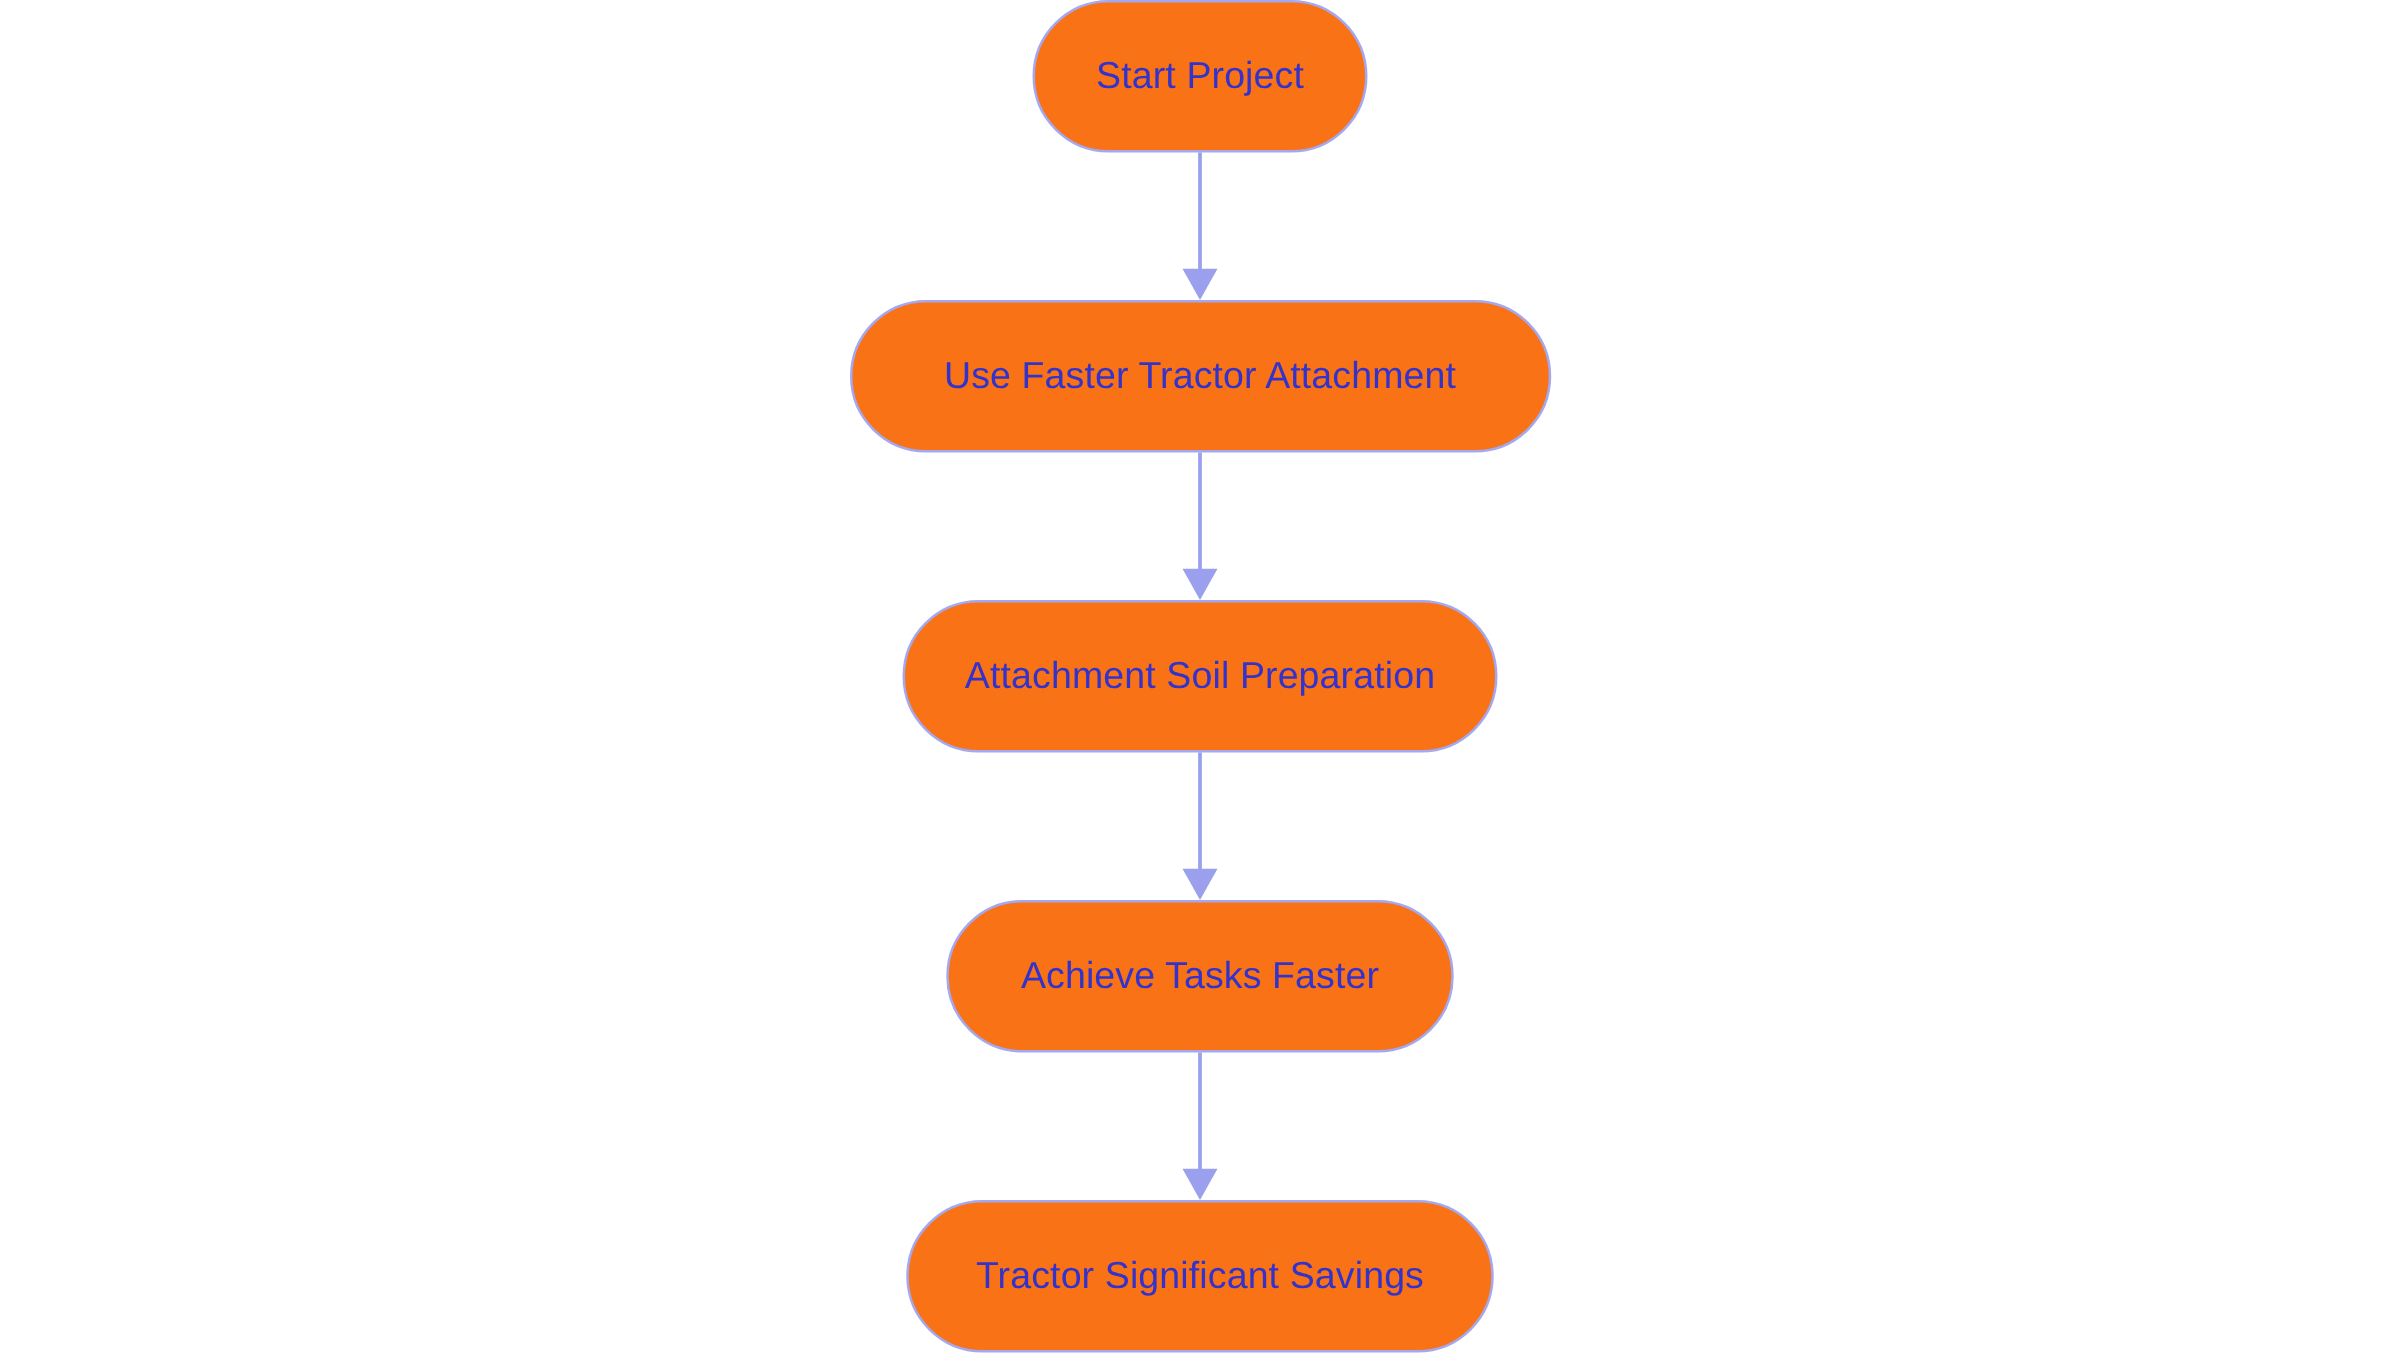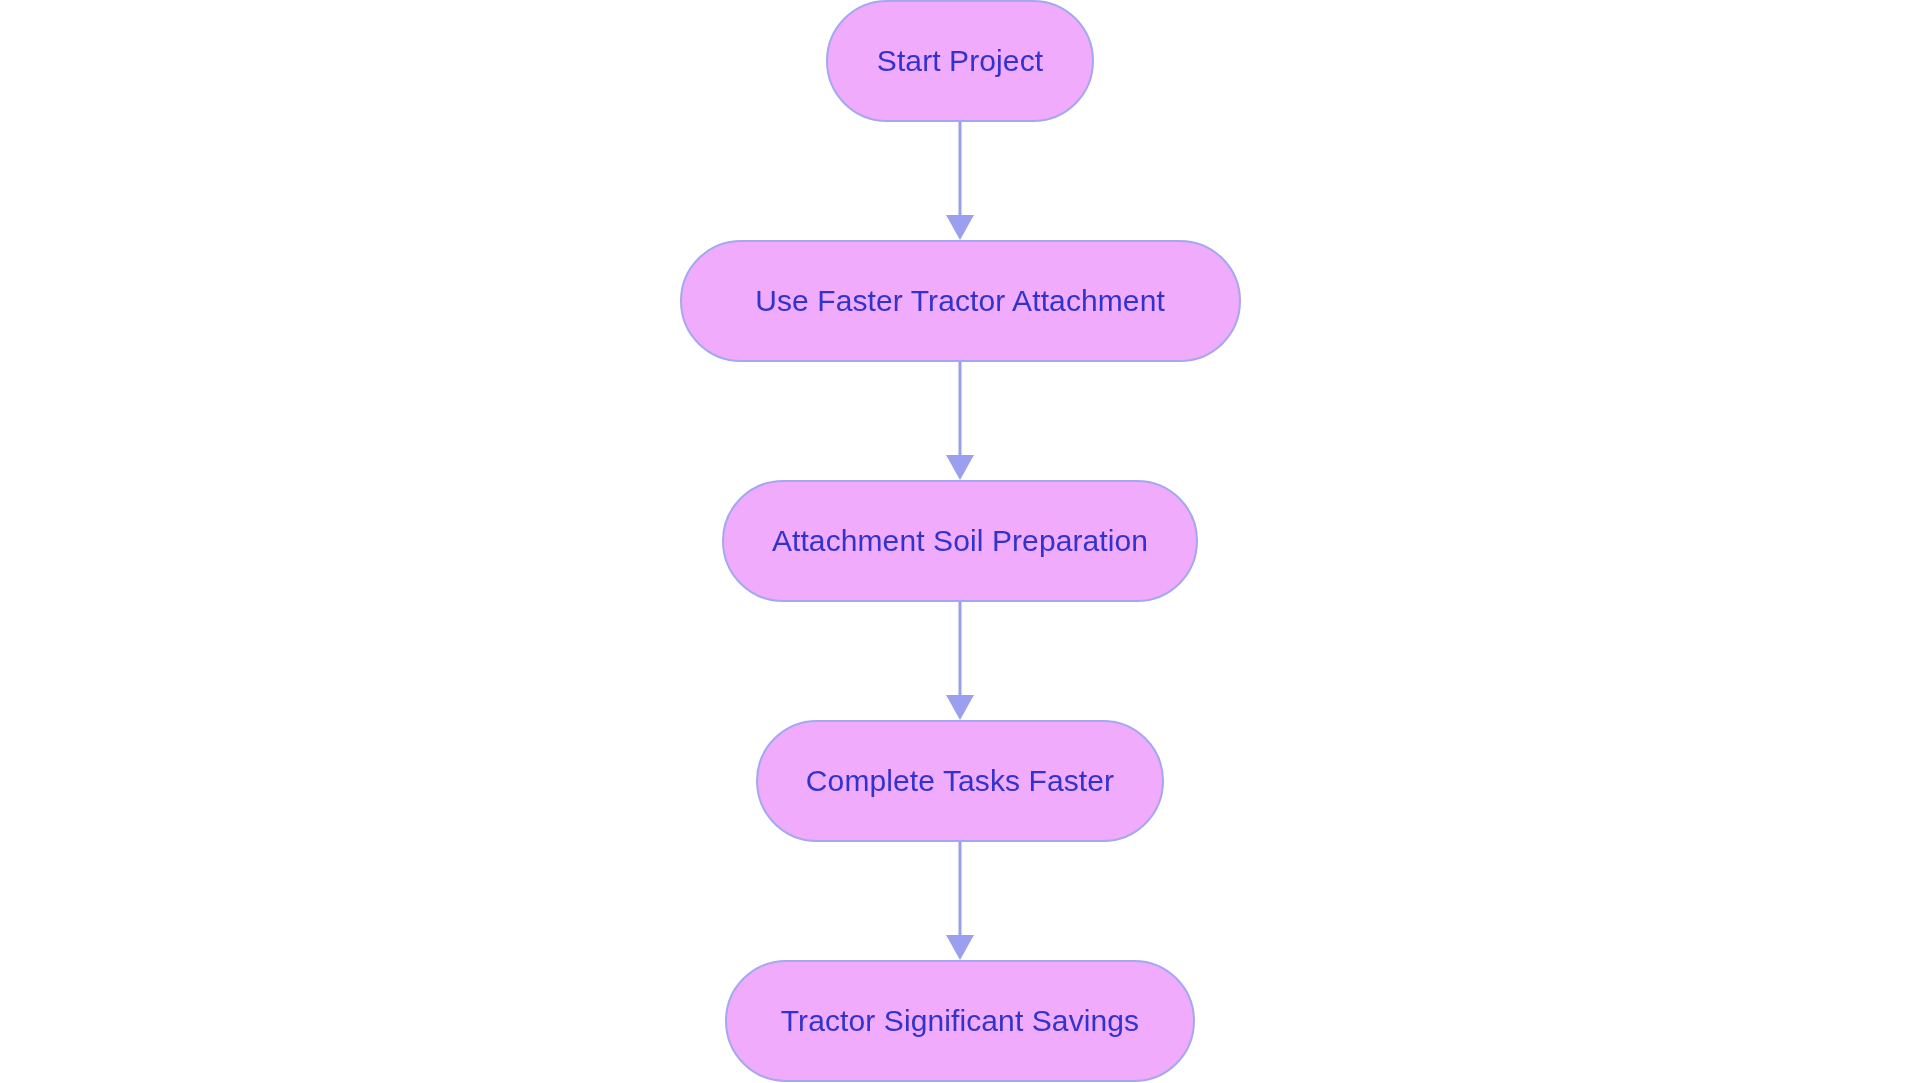--- a/index.html
+++ b/index.html
@@ -33,21 +33,21 @@
     align-items: center;
     justify-content: flex-start;
   }
 
   
   .node {
     box-sizing: border-box;
     display: flex;
     align-items: center;
     justify-content: center;
-    background: #f0abfc;
+    background: #f97316;
     border: 2px solid #a3a8f0;
     border-radius: 62px;
     height: 122px;
     padding: 0 48px;
     white-space: nowrap;
     flex: 0 0 auto;
   }
   .node-label {
     color: #3333cc;
     font-size: 30px;
@@ -112,21 +112,21 @@
     </div>
 
     <div class="connector">
       <svg class="conn-svg" viewBox="0 0 30 118" xmlns="http://www.w3.org/2000/svg">
         <line x1="15" y1="0" x2="15" y2="95" stroke="#9aa0ee" stroke-width="3"></line>
         <polygon points="1,93 29,93 15,118" fill="#9aa0ee"></polygon>
       </svg>
     </div>
 
     <div class="node n3">
-      <span class="node-label">Complete Tasks Faster</span>
+      <span class="node-label">Achieve Tasks Faster</span>
     </div>
 
     <div class="connector">
       <svg class="conn-svg" viewBox="0 0 30 118" xmlns="http://www.w3.org/2000/svg">
         <line x1="15" y1="0" x2="15" y2="95" stroke="#9aa0ee" stroke-width="3"></line>
         <polygon points="1,93 29,93 15,118" fill="#9aa0ee"></polygon>
       </svg>
     </div>
 
     <div class="node n4">

